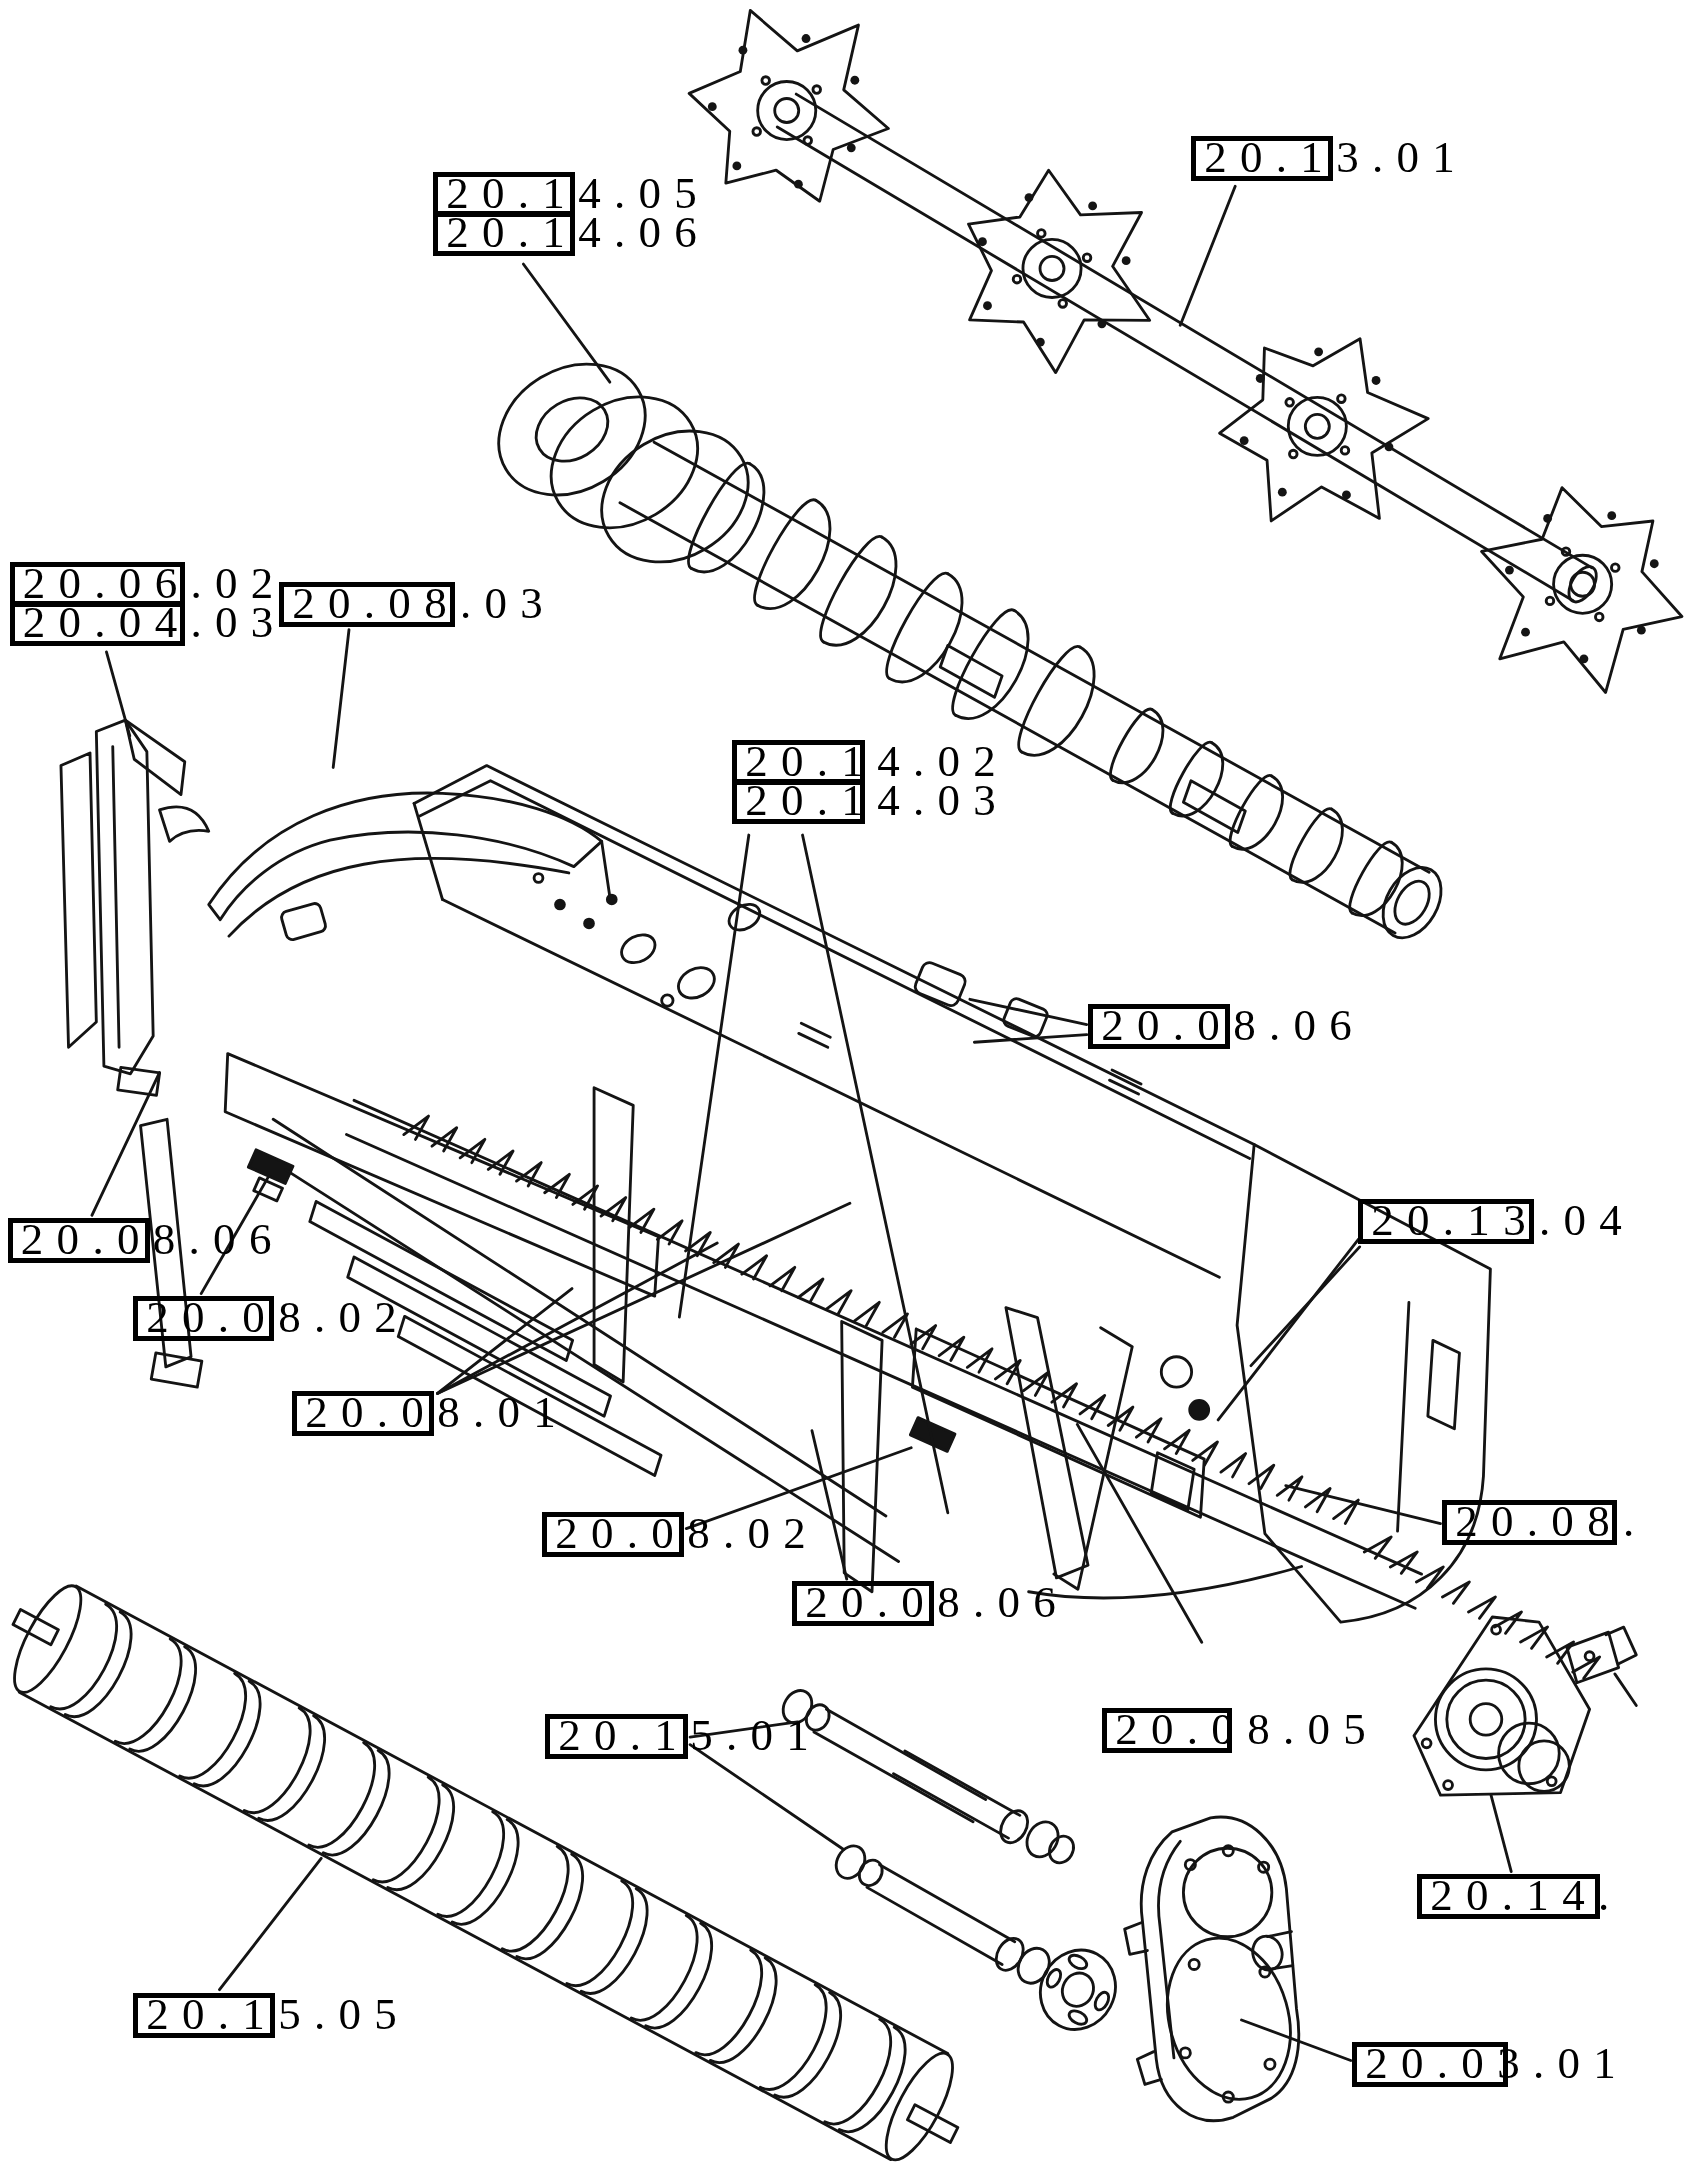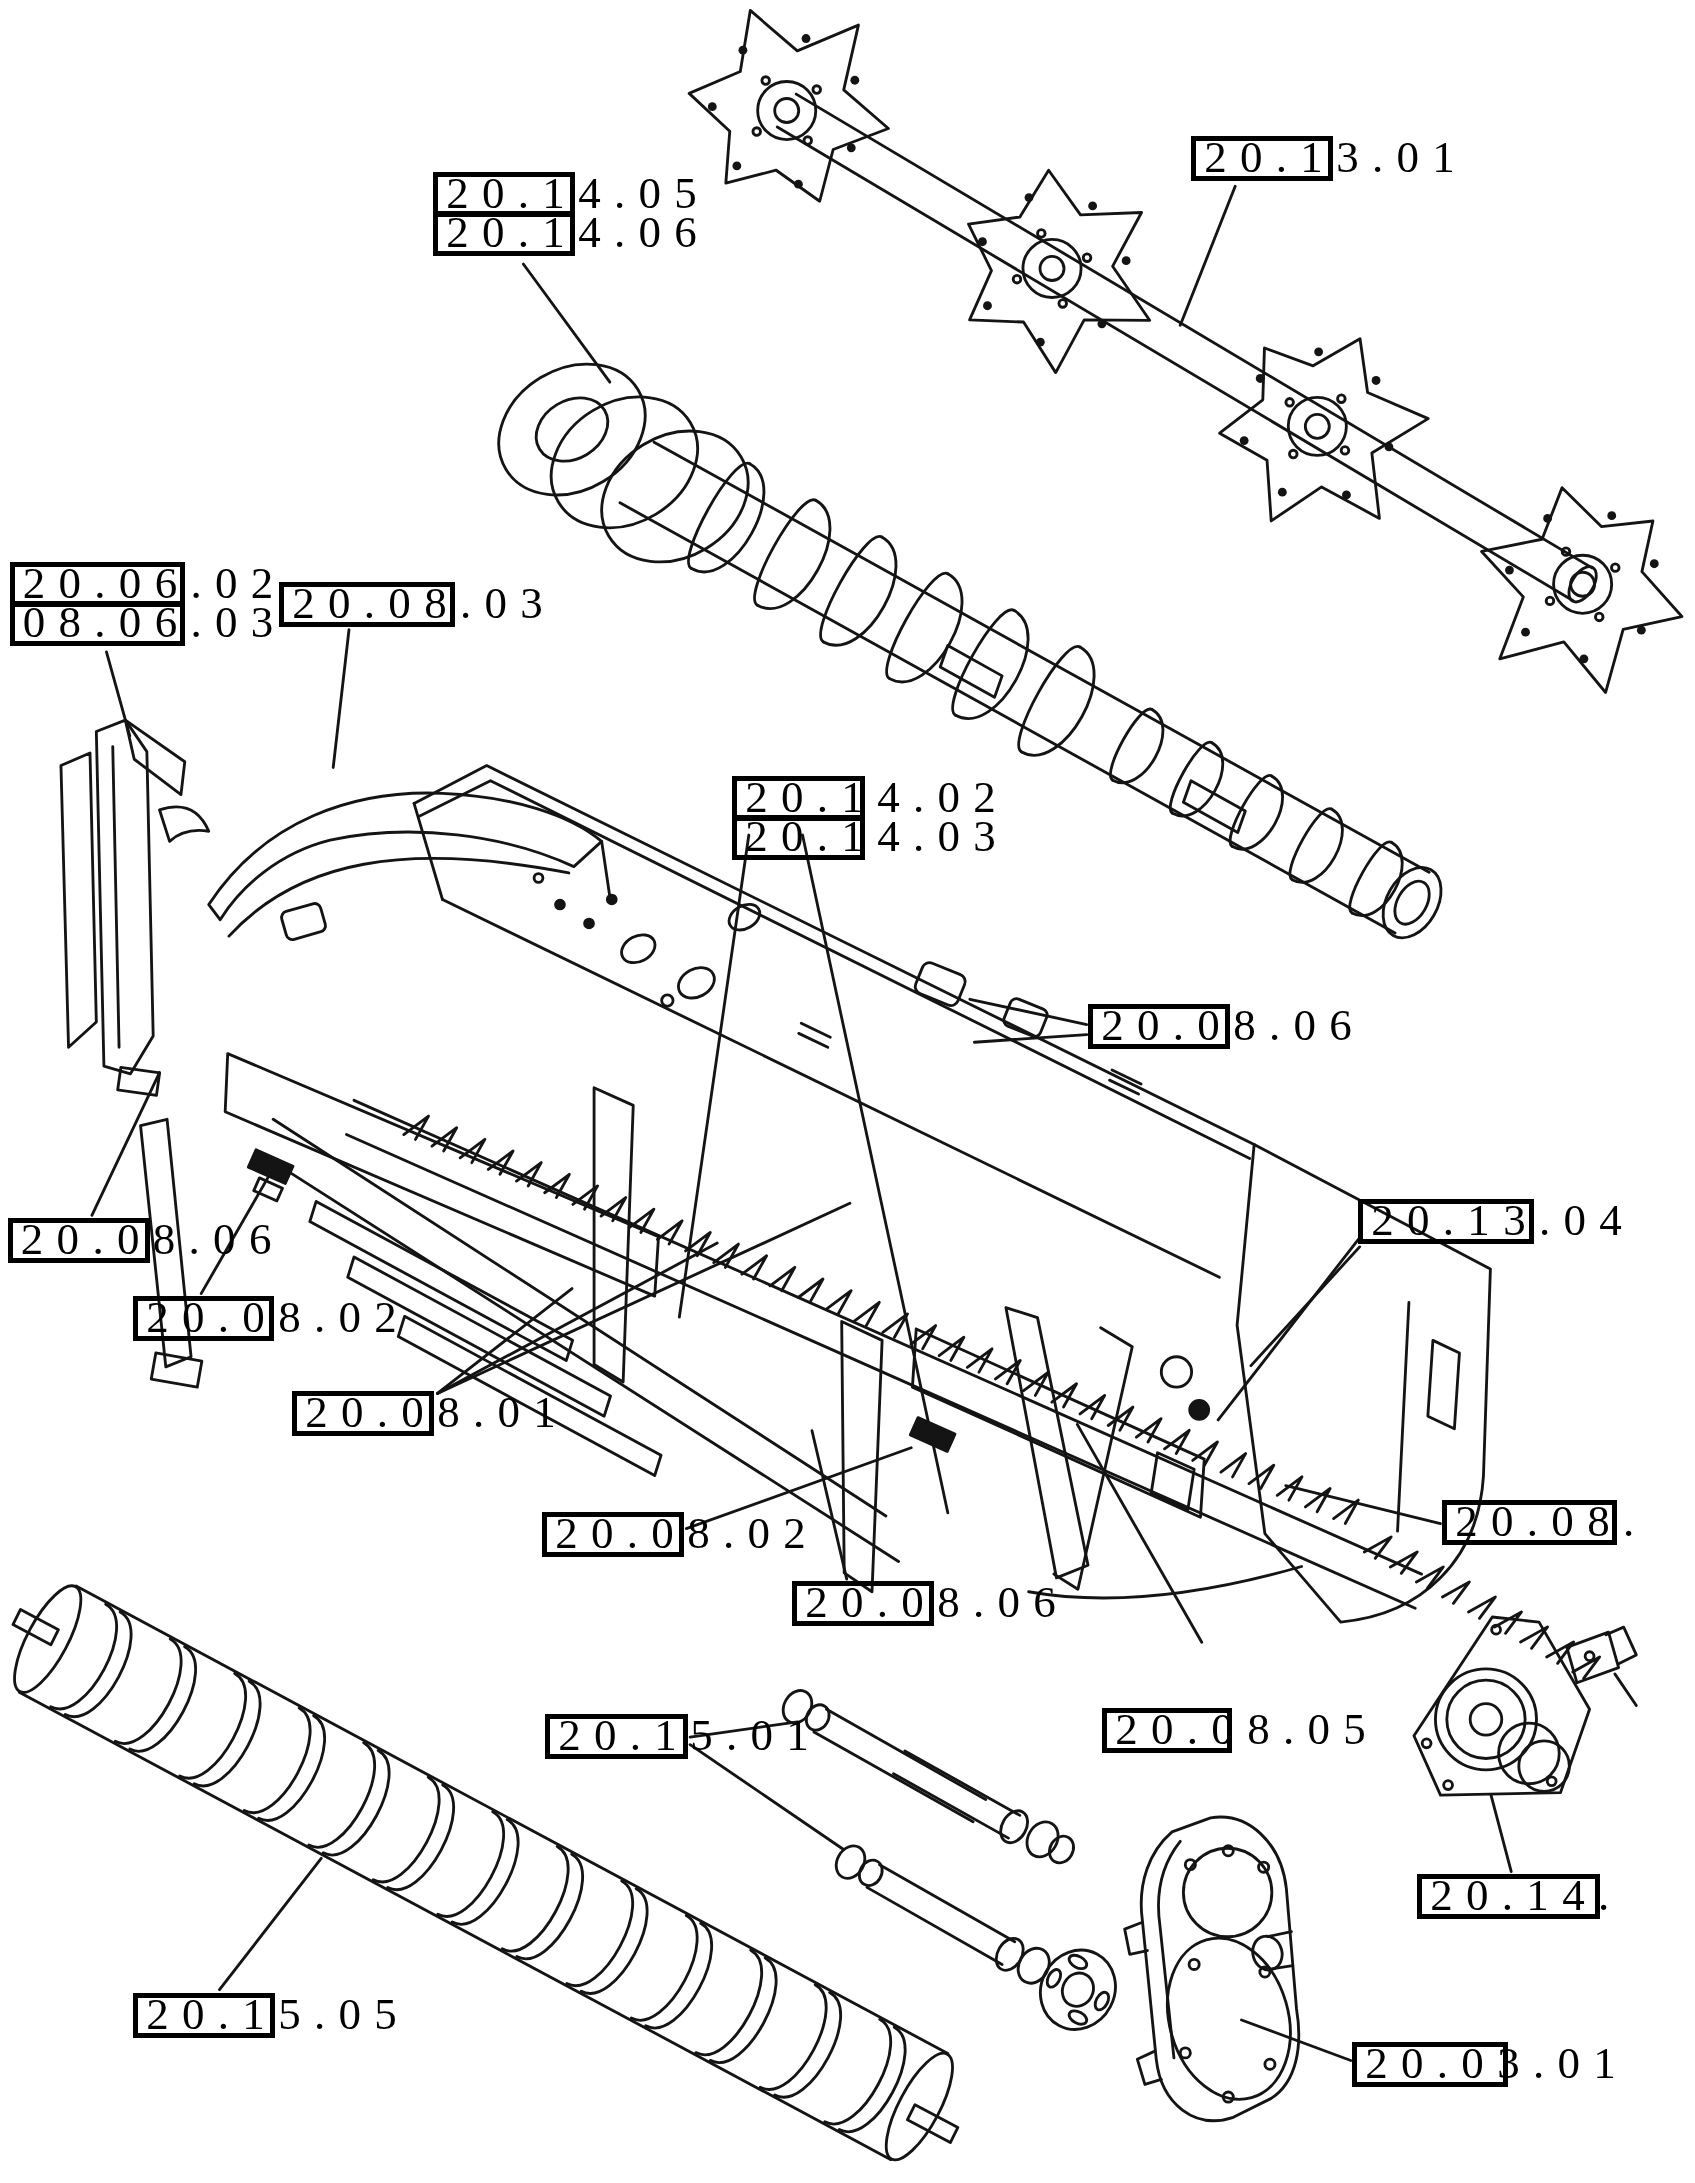--- a/index.html
+++ b/index.html
@@ -370,31 +370,31 @@
   <div class="crow" style="width:142px;">
       <span class="ctext">20.13.01</span>
     </div>
 </div>
 
 <div class="callout" style="left:9.5px;top:562px;">
   <div class="crow" style="width:175px;">
       <span class="ctext">20.06.02</span>
     </div>
   <div class="crow" style="width:175px;">
-      <span class="ctext">08.06.03</span>
+      <span class="ctext">20.04.03</span>
     </div>
 </div>
 
 <div class="callout" style="left:279px;top:582px;">
   <div class="crow" style="width:176px;">
       <span class="ctext">20.08.03</span>
     </div>
 </div>
 
-<div class="callout" style="left:684px;top:776px;padding-left:48px;">
+<div class="callout" style="left:684px;top:740px;padding-left:48px;">
   <div class="crow" style="width:133px;">
       <span class="ctext">20.14.02</span>
     </div>
   <div class="crow" style="width:133px;">
       <span class="ctext">20.14.03</span>
     </div>
 </div>
 
 <div class="callout" style="left:1088px;top:1004px;">
   <div class="crow" style="width:142px;">

